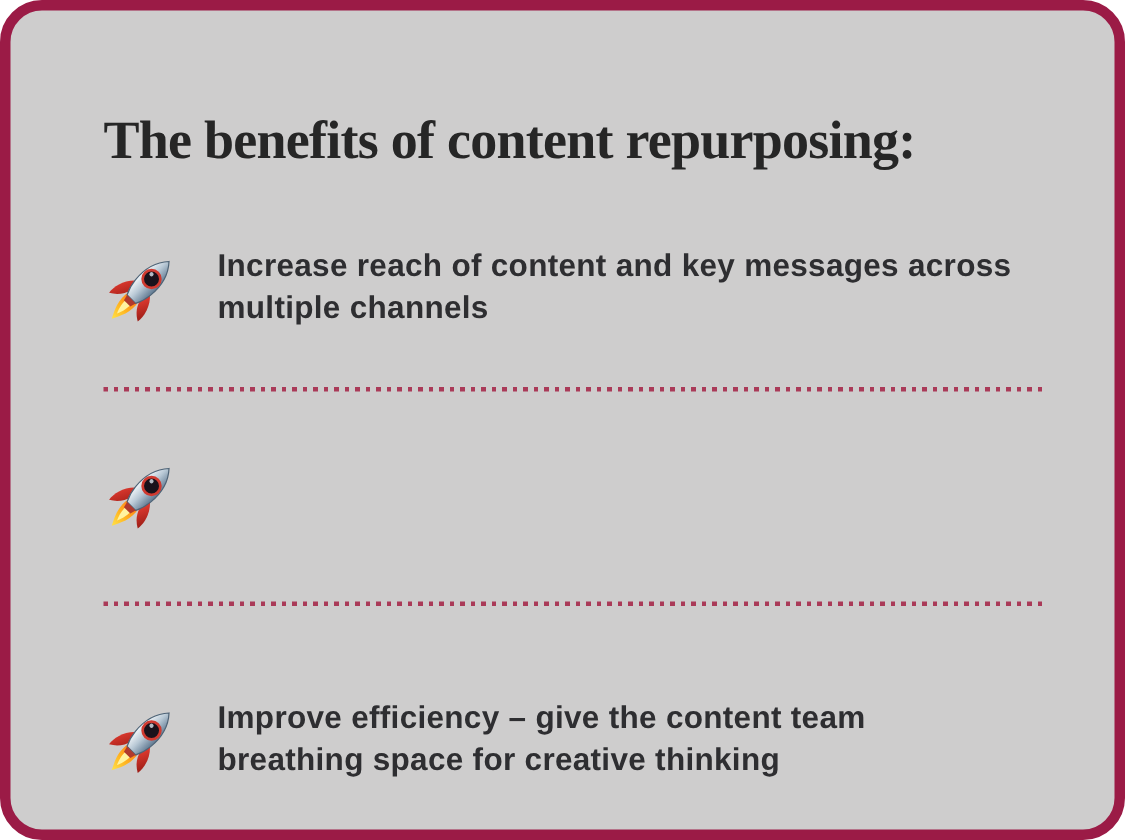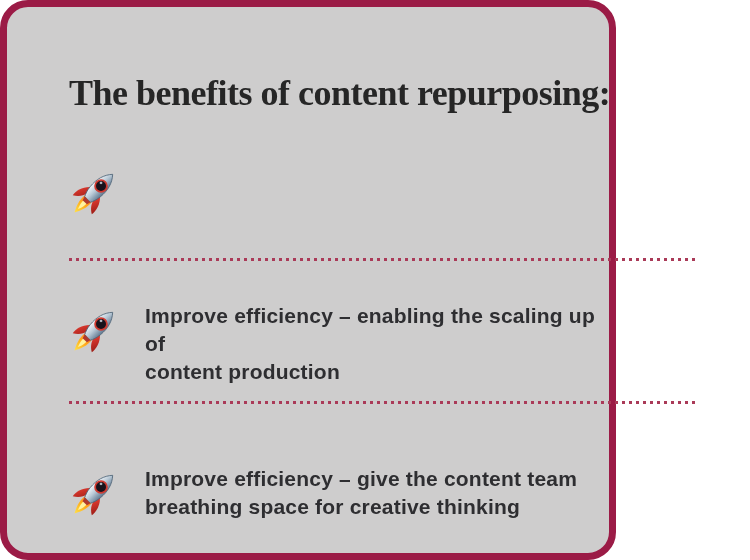--- a/index.html
+++ b/index.html
@@ -5,21 +5,21 @@
   html, body {
     margin: 0;
     padding: 0;
     width: 750px;
     height: 560px;
     background: #ffffff;
     overflow: hidden;
   }
   .stage {
     position: relative;
-    width: 616px;
+    width: 750px;
     height: 560px;
     font-family: "Liberation Sans", "DejaVu Sans", sans-serif;
   }
   .card {
     position: absolute;
     inset: 0;
     box-sizing: border-box;
     border: 7px solid var(--border, #9b1b46);
     border-radius: 28px;
     background: var(--background, #cecdcd);
@@ -114,30 +114,30 @@
 
 <div class="stage">
   <div class="card">
 
     <div class="title">The benefits of content repurposing:</div>
 
     <div class="item item-1">
       <svg class="rocket" viewBox="0 0 52 52">
         <use href="#rocket-symbol"></use>
       </svg>
+      <div class="item-text">Increase reach of content and key messages across
+multiple channels</div>
     </div>
 
     <div class="divider divider-1"></div>
 
     <div class="item item-2">
       <svg class="rocket" viewBox="0 0 52 52">
         <use href="#rocket-symbol"></use>
       </svg>
-      <div class="item-text">Improve efficiency – enabling the scaling up of
-content production</div>
     </div>
 
     <div class="divider divider-2"></div>
 
     <div class="item item-3">
       <svg class="rocket" viewBox="0 0 52 52">
         <use href="#rocket-symbol"></use>
       </svg>
       <div class="item-text">Improve efficiency – give the content team
 breathing space for creative thinking</div>

